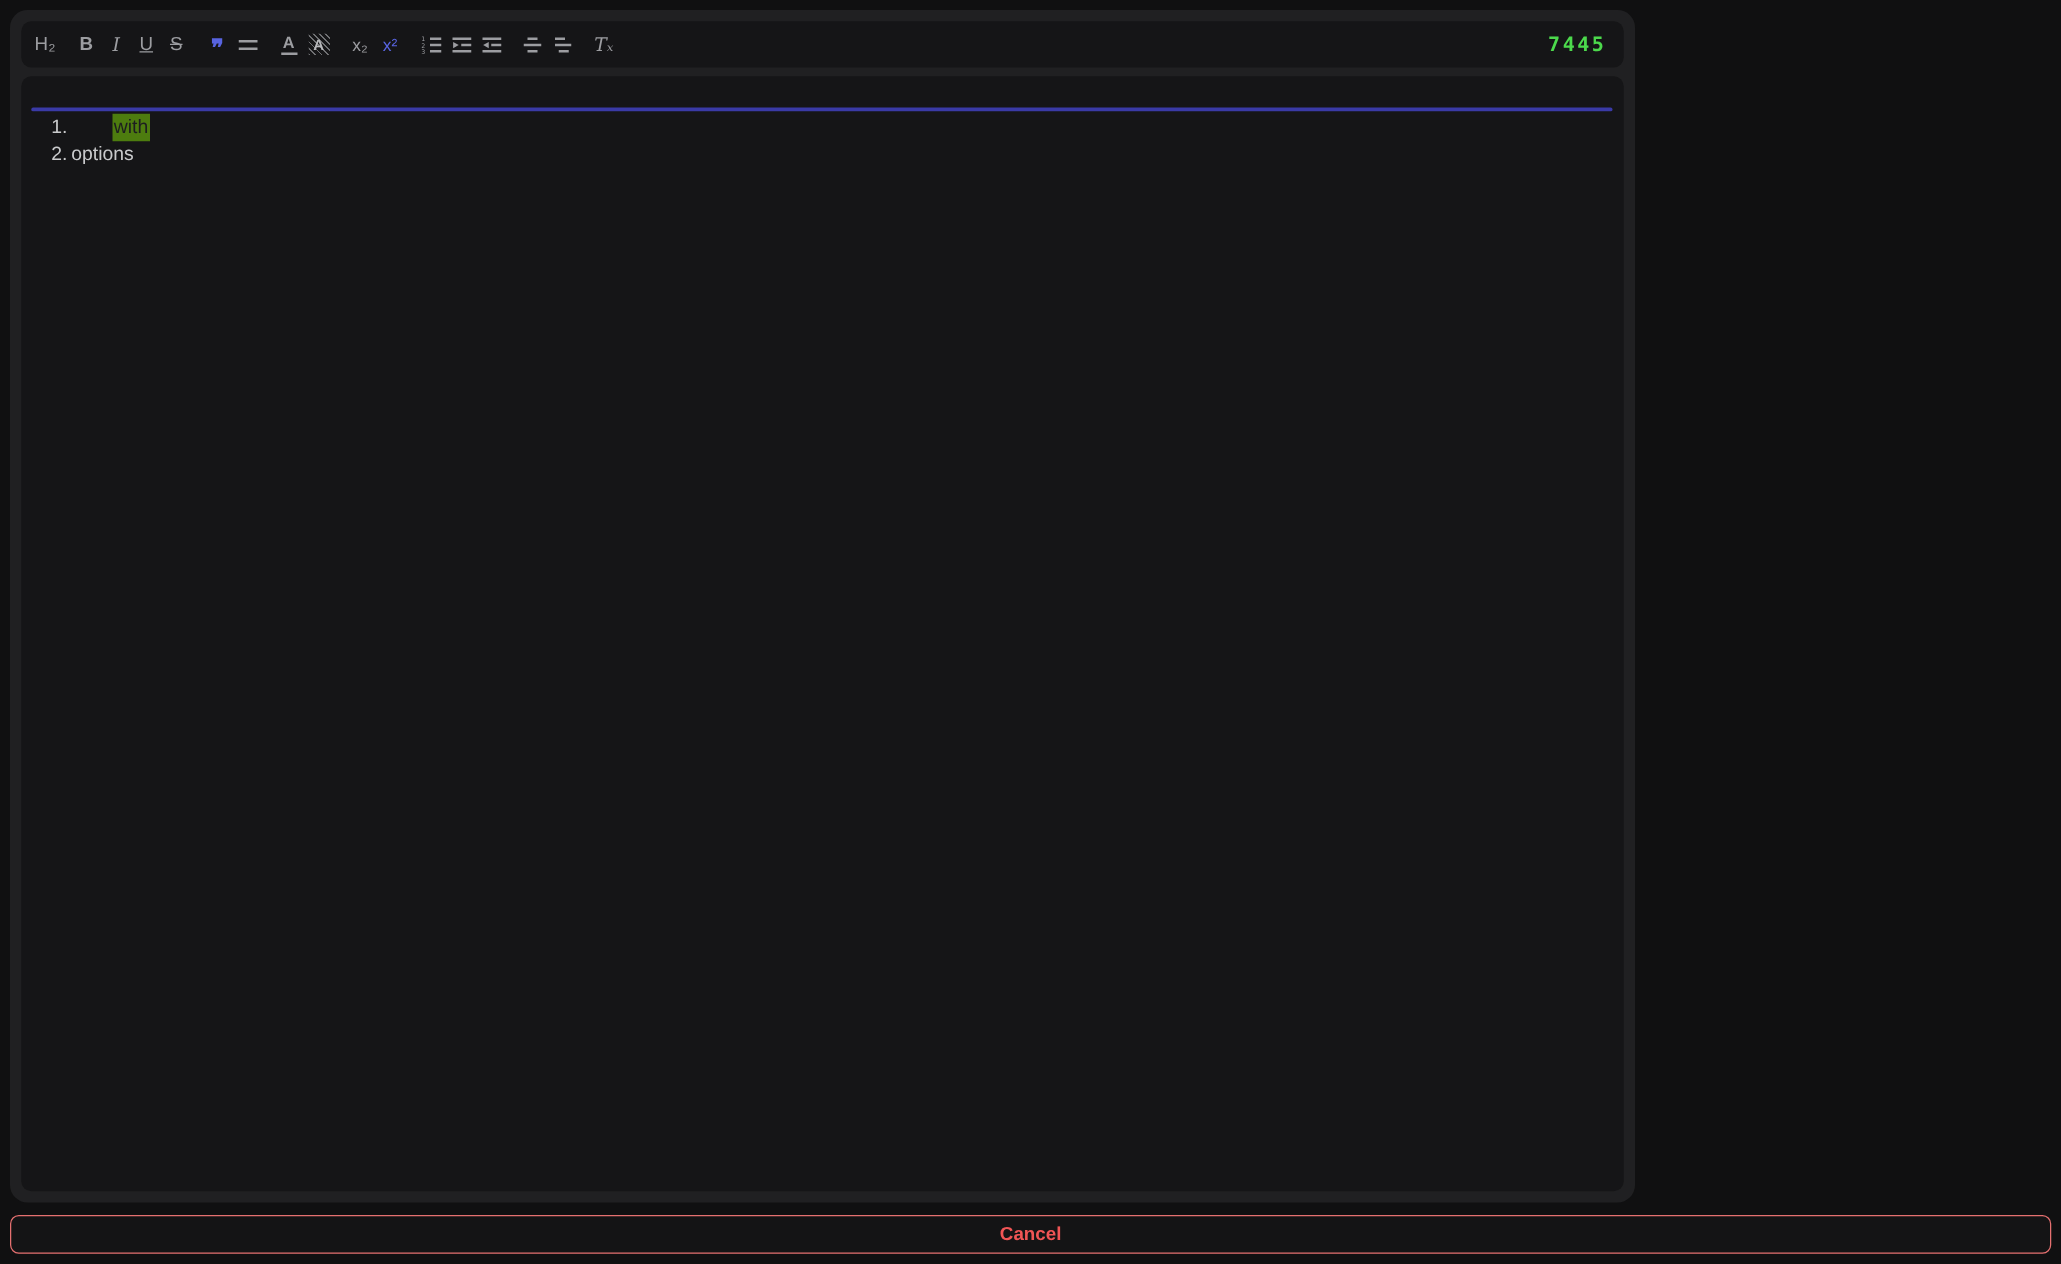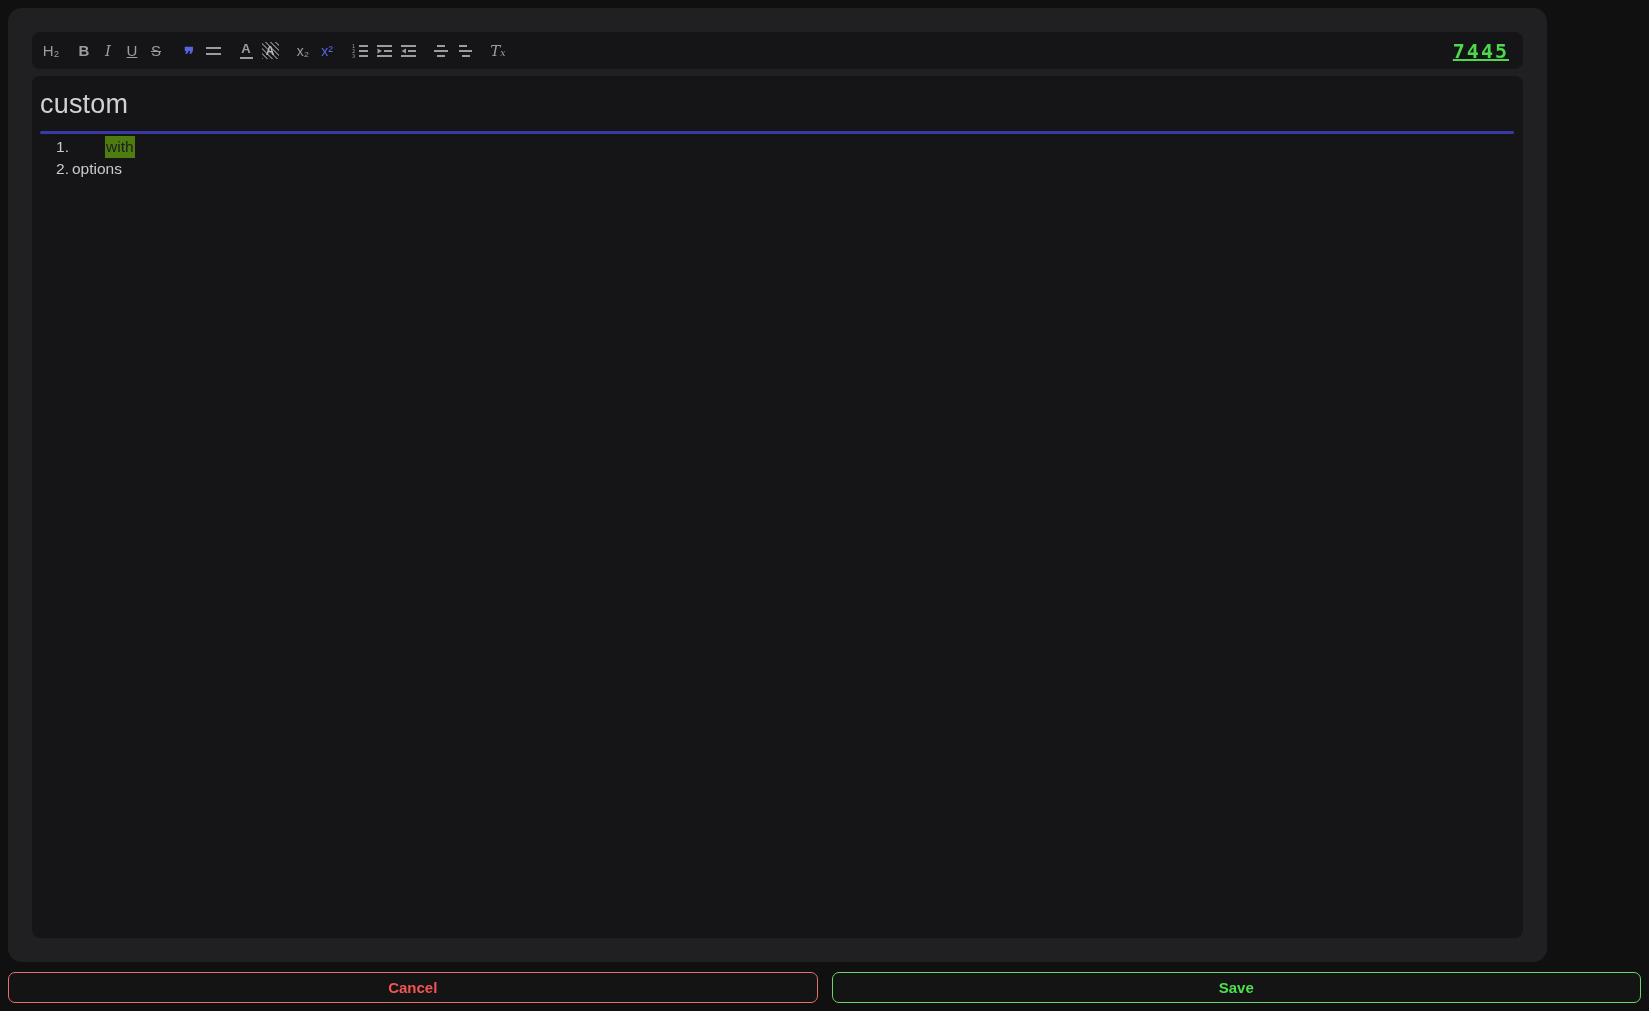--- a/index.html
+++ b/index.html
@@ -5,22 +5,22 @@
   * { box-sizing: border-box; margin: 0; padding: 0; }
   html,body { width:1649px; height:1011px; overflow:hidden; }
   body {
     background:#101011;
     font-family:"Liberation Sans", sans-serif;
     position:relative;
   }
 
   
   .editor-card {
-    position:absolute; left:8px; top:8px; width:1539px; height:954px;
-    background:#202022; border-radius:14px; padding:24px;
+    position:absolute; left:8px; top:8px; width:1300px; height:954px;
+    background:#202022; border-radius:14px; padding:9px;
     display:flex; flex-direction:column;
   }
 
   
   .toolbar {
     height:37px; background:#151517; border-radius:8px;
     display:flex; align-items:center; padding:0 10px 0 7px;
     flex:0 0 auto;
   }
   .tb-btn {
@@ -52,21 +52,21 @@
   }
 
   .tb-svg { display:block; }
   .tb-svg line, .tb-svg path { stroke:#9c9da1; }
   .tb-svg text { fill:#9c9da1; font-family:"DejaVu Sans", sans-serif; }
   .tb-svg .fill { fill:#9c9da1; stroke:none; }
 
   .tb-spacer { flex:1 1 auto; }
   .char-count {
     font-family:"DejaVu Sans Mono", monospace; font-weight:700;
-    font-size:20px; color:#4cd94c; letter-spacing:2px; padding-right:4px;text-decoration:underline;
+    font-size:16px; color:#4cd94c; letter-spacing:2px; padding-right:4px;
   }
 
   
   .content {
     flex:1 1 auto; background:#151517; border-radius:8px;
     margin-top:7px; padding:13px 9px 0 8px; overflow:hidden; cursor:text;
   }
   .doc-title {
     font-size:27px; font-weight:500; color:#cfd1d4; letter-spacing:0.2px;
     line-height:30px;
@@ -180,33 +180,31 @@
       </svg>
     </button>
 
     <button class="tb-btn grp g-clear">Tₓ</button>
 
     <div class="tb-spacer"></div>
     <div class="char-count">7445</div>
   </div>
 
   <div class="content">
-    <div class="doc-title">custom</div>
     <div class="doc-divider"></div>
 
     <ol class="doc-list">
       <li>
         <span class="li-num">1.</span>
         <span class="hl-red">with</span>
       </li>
       <li>
         <span class="li-num">2.</span>
         <span>options</span>
       </li>
     </ol>
 
   </div>
 </div>
 
 <div class="footer">
   <button class="btn-cancel">Cancel</button>
-  <button class="btn-save">Save</button>
 </div>
 
 </body></html>

